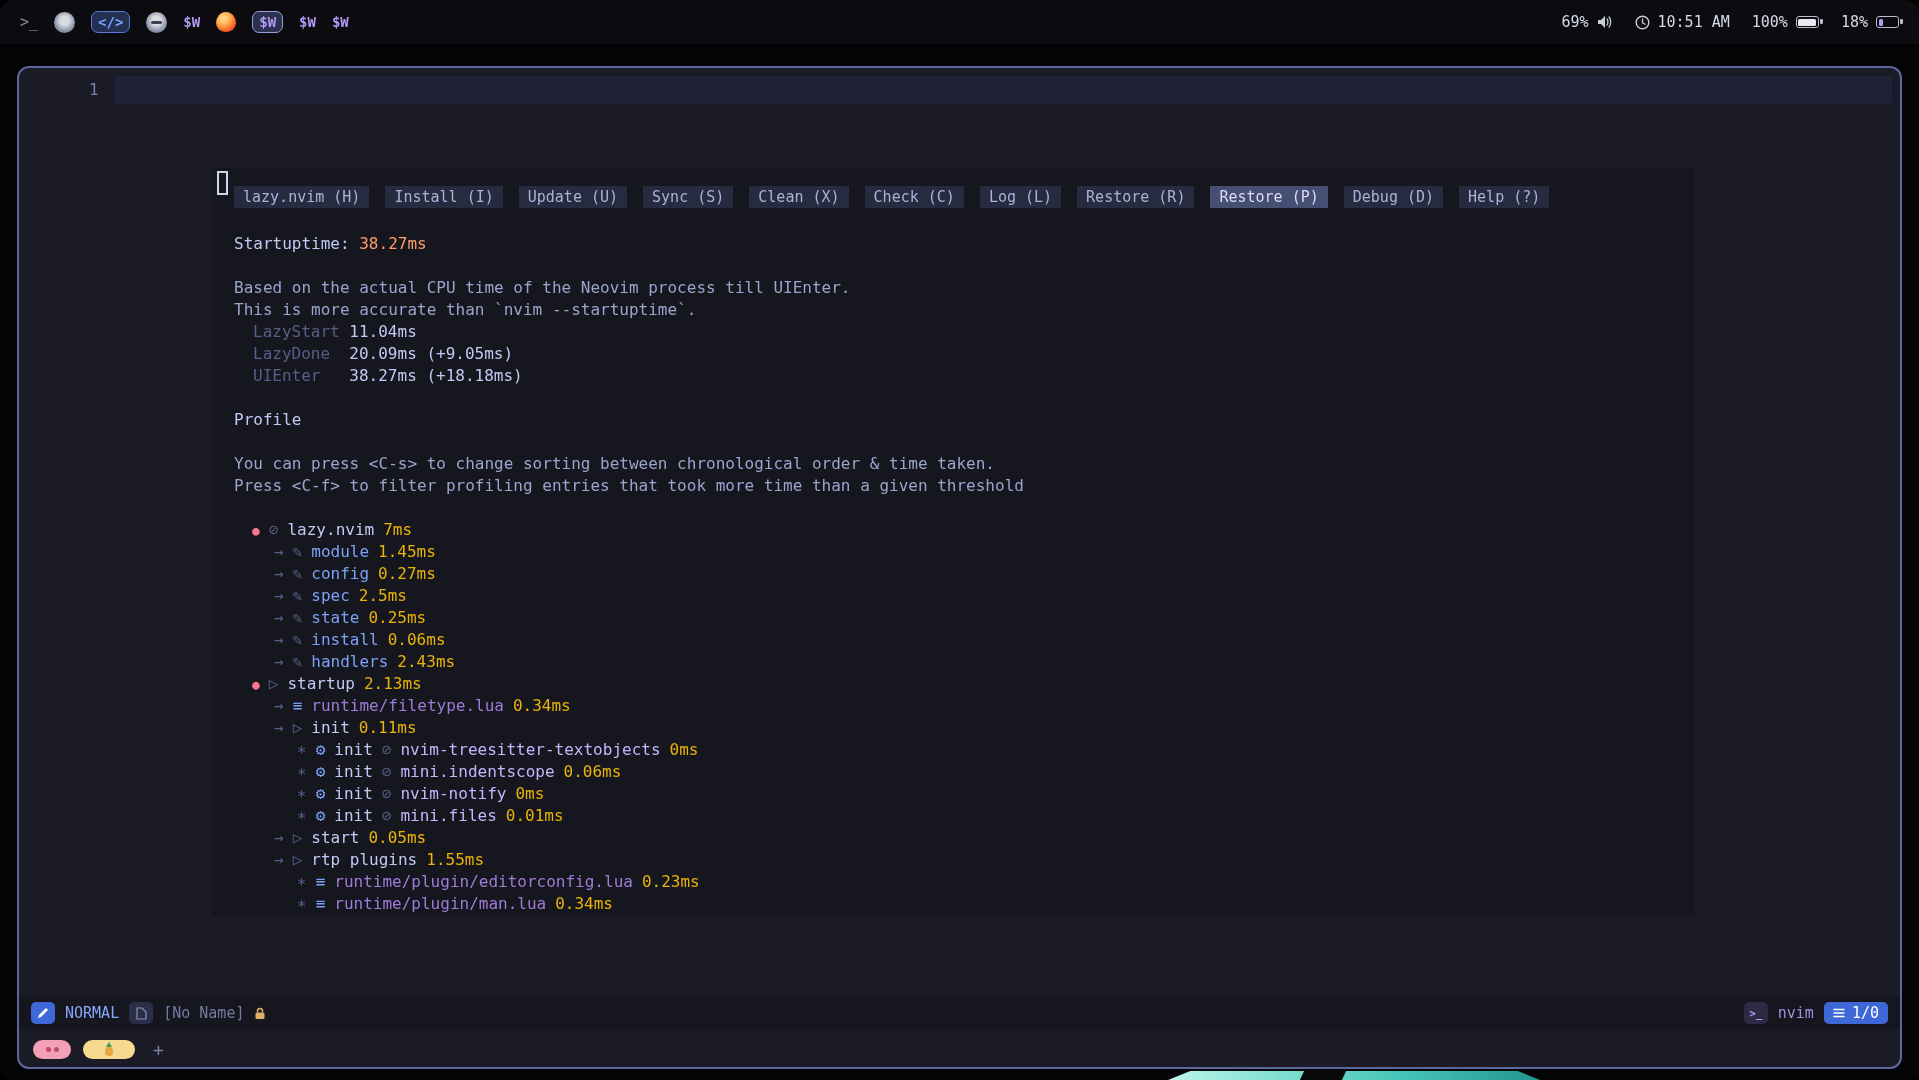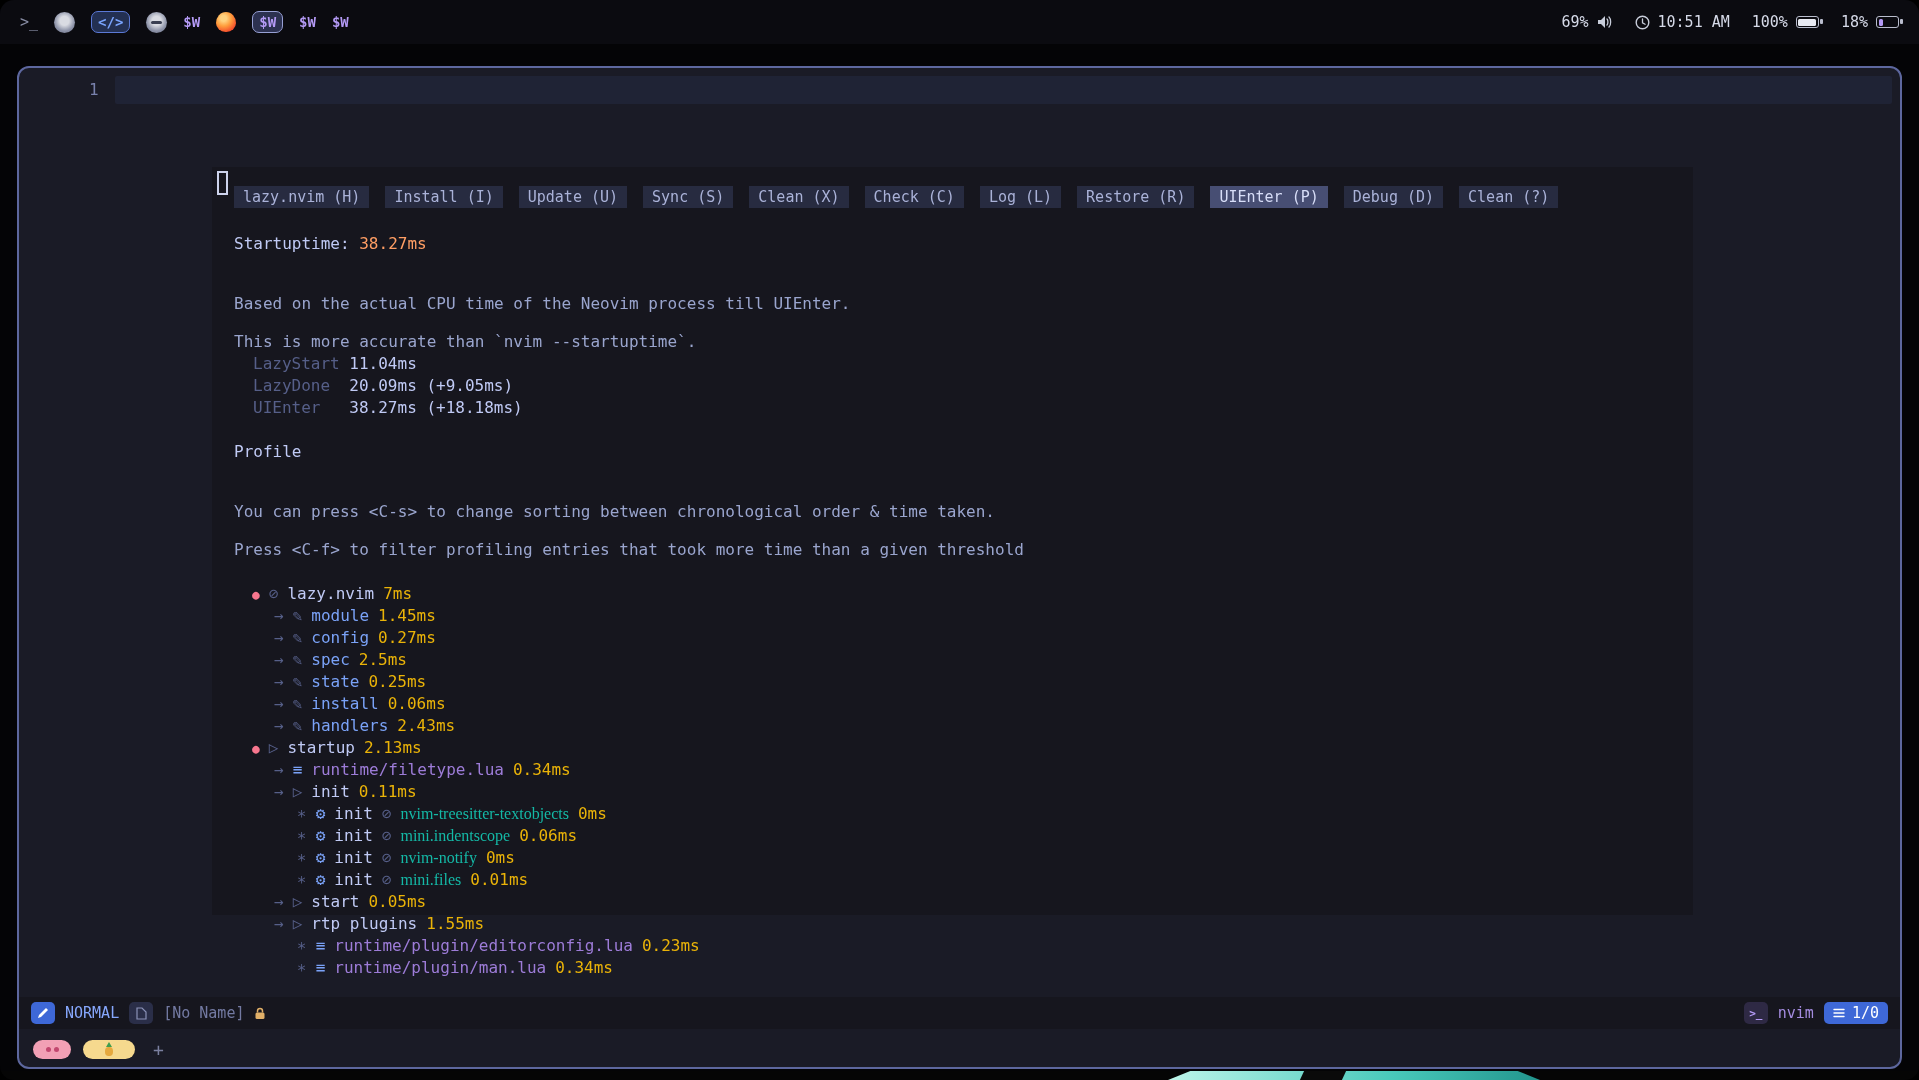--- a/index.html
+++ b/index.html
@@ -37,37 +37,37 @@
 
   
   .lazy-float { position:absolute; left:193px; top:99px; width:1481px; height:748px; background:#16161e; }
   .term-cursor { position:absolute; left:5px; top:4px; width:11px; height:24px; border:2px solid #cdd3ec; }
   .lazy-tabs { position:absolute; left:22px; top:19px; display:flex; gap:16px; }
   .ltab { padding:2px 9px; font-size:15px; background:#272b40; color:#aab2d8; white-space:pre; }
   .ltab.active { background:#474e73; color:#d8def8; }
   .lazy-body { position:absolute; left:22px; top:66px; right:8px; font-size:16px; color:#c0caf5; }
   .line { height:22px; line-height:22px; white-space:pre; }
   .gap { height:22px; }
-  .desc { color:#9aa5ce;margin-top:16px; }
+  .desc { color:#9aa5ce; }
   .fg { color:#c0caf5; }
   .orange { color:#ff9e64; }
   .timing { padding-left:19px; }
   .tlabel { display:inline-block; width:10ch; color:#565f89; }
   .tval { color:#c0caf5; }
   .trow span { margin-right:9px; }
   .ind0 { padding-left:18px; }
   .ind1 { padding-left:40px; }
   .ind2 { padding-left:63px; }
   .b-pink { color:#f7768e; font-size:13px; }
   .i-mut { color:#565f89; }
   .i-blue { color:#7aa2f7; }
   .s-fg { color:#c0caf5; }
   .s-blue { color:#7aa2f7;text-align:center; }
   .s-purple { color:#9d7cd8; }
-  .s-dim { color:#14b8a6;font-family:Liberation Serif, serif; }
+  .s-dim { color:#c4b5fd; }
   .ttime { color:#eab308; }
 
   
   .statusline { position:absolute; left:0; right:0; top:929px; height:32px; background:#16161e;
                 display:flex; align-items:center; justify-content:space-between; padding:0 12px; font-size:15px; }
   .sl-left, .sl-right { display:flex; align-items:center; gap:10px; }
   .badge { width:24px; height:22px; border-radius:5px; display:flex; align-items:center; justify-content:center; }
   .mode-badge { background:#3e68d7; }
   .file-badge { background:#2a2e48; }
   .mode-text { color:#86a7fc; }
@@ -150,23 +150,23 @@
       <div class="term-cursor"></div>
       <div class="lazy-tabs" id="lazy-tabs">
           <span class="ltab">lazy.nvim (H)</span>
           <span class="ltab">Install (I)</span>
           <span class="ltab">Update (U)</span>
           <span class="ltab">Sync (S)</span>
           <span class="ltab">Clean (X)</span>
           <span class="ltab">Check (C)</span>
           <span class="ltab">Log (L)</span>
           <span class="ltab">Restore (R)</span>
-          <span class="ltab active">UIEnter (P)</span>
+          <span class="ltab active">Restore (P)</span>
           <span class="ltab">Debug (D)</span>
-          <span class="ltab">Clean (?)</span>
+          <span class="ltab">Help (?)</span>
         </div>
       <div class="lazy-body">
         <div class="line"><span class="fg">Startuptime:</span><span> </span><span class="orange">38.27ms</span></div>
         <div class="gap"></div>
         <div id="desc-lines">
             <div class="line desc">Based on the actual CPU time of the Neovim process till UIEnter.</div>
             <div class="line desc">This is more accurate than `nvim --startuptime`.</div>
           </div>
         <div id="timing-lines">
             <div class="line timing"><span class="tlabel">LazyStart</span><span class="tval">11.04ms</span></div>

